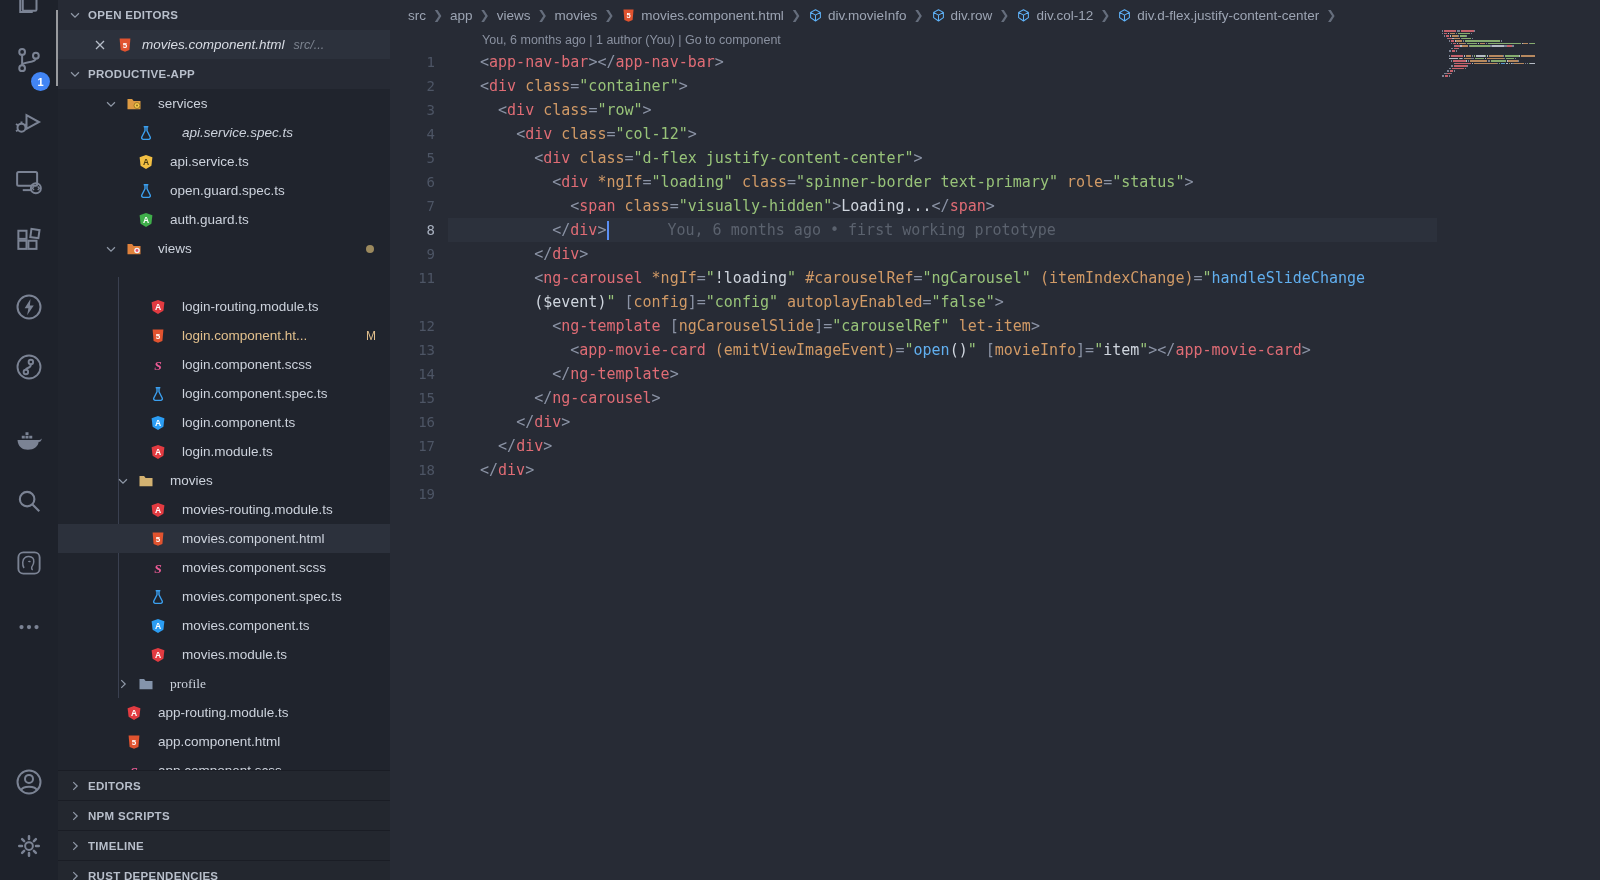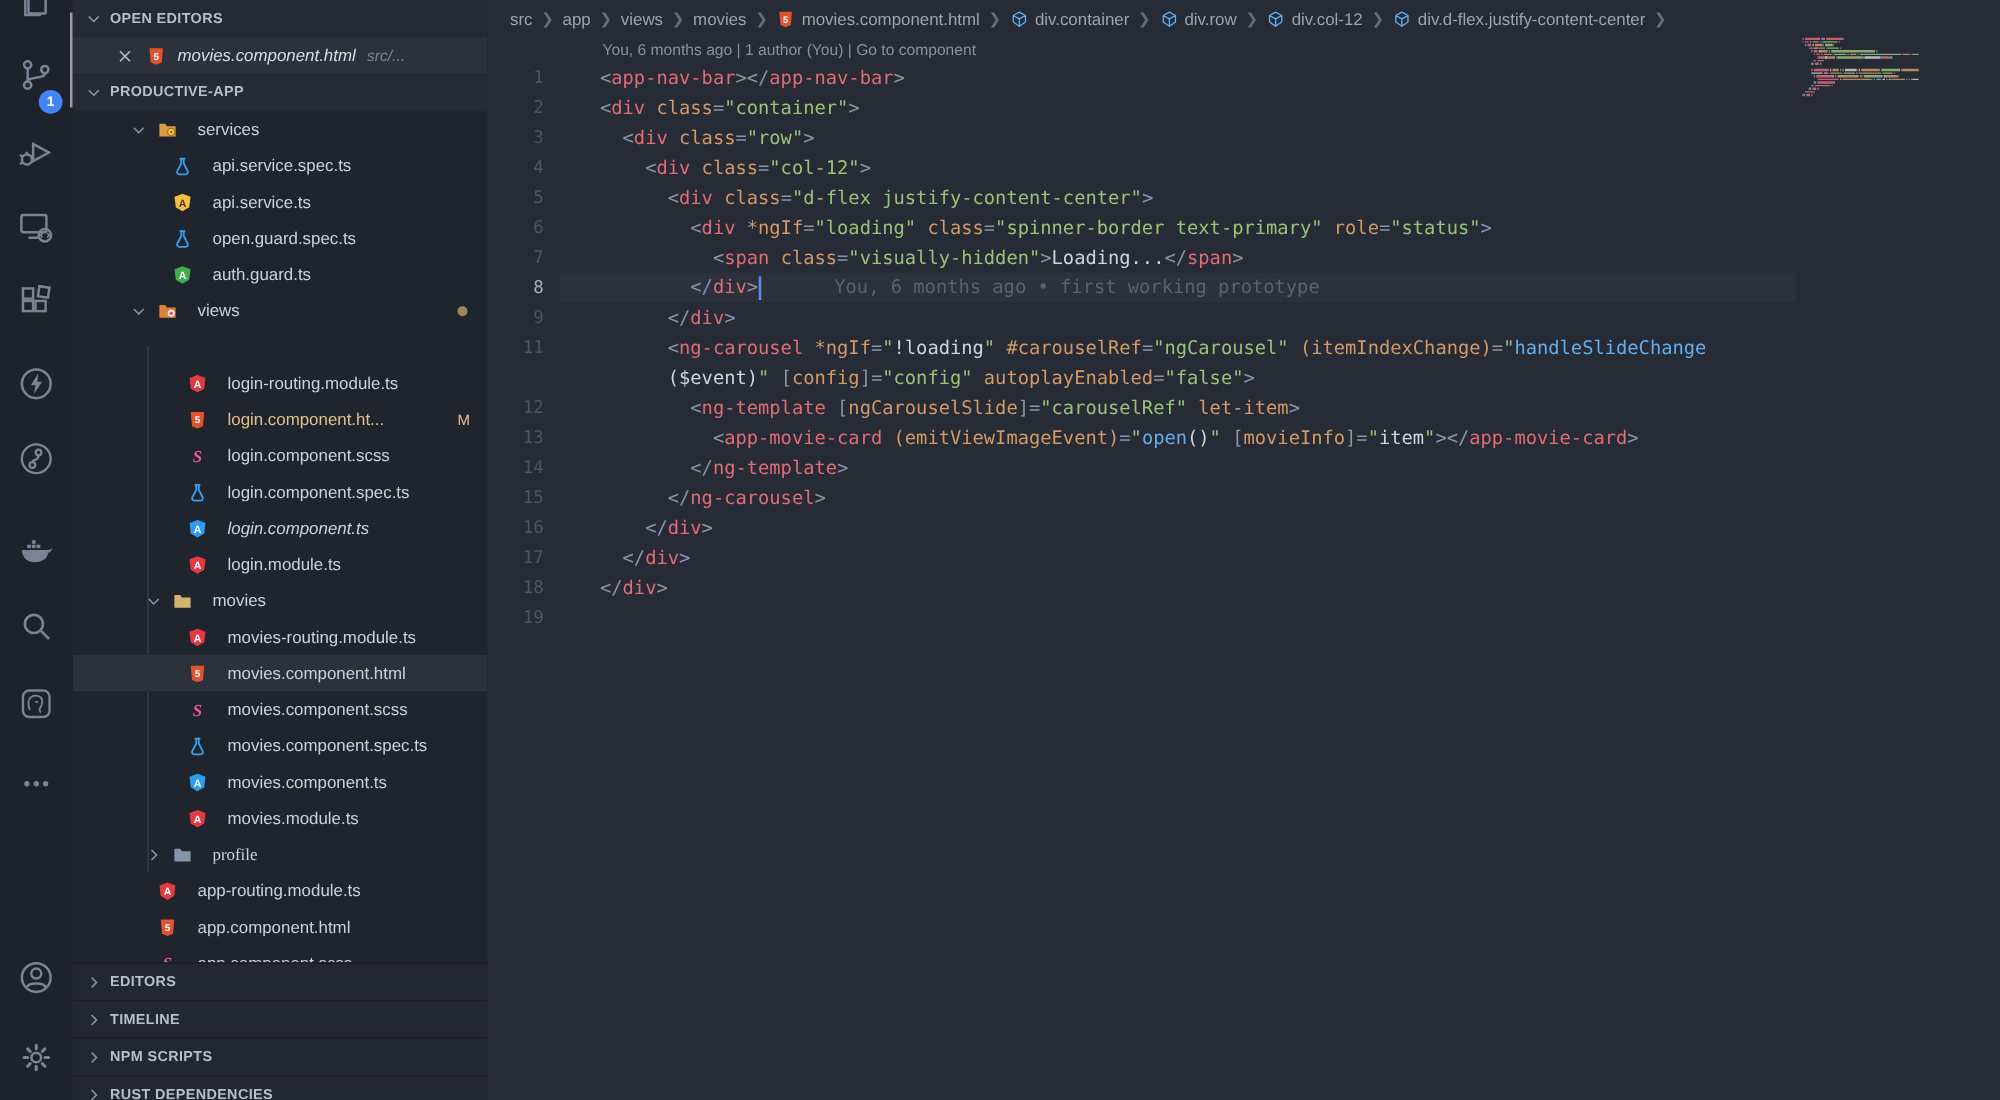--- a/index.html
+++ b/index.html
@@ -213,21 +213,21 @@
             </svg>
           </span>
           <span class="label" style="position:absolute;left:92px;max-width:226px;">services</span>
         </div>
         <div class="tree-row" style="top: 29px;">
           <span class="mini-icon" style="position:absolute;left:80px;">
             <svg viewBox="0 0 16 16">
               <path d="M6.2 1.8h3.6M7 1.8v4L3.8 12a1.7 1.7 0 0 0 1.5 2.4h5.4a1.7 1.7 0 0 0 1.5-2.4L9 5.8v-4" stroke="#3ba0f0" stroke-width="1.4" fill="none" stroke-linecap="round" stroke-linejoin="round"></path>
             </svg>
           </span>
-          <span class="label" style="position:absolute;left:104px;max-width:214px;">api.service.spec.ts</span>
+          <span class="label" style="position:absolute;left:116px;max-width:214px;font-style:italic;">api.service.spec.ts</span>
         </div>
         <div class="tree-row" style="top: 58px;">
           <span class="mini-icon" style="position:absolute;left:80px;">
             <svg viewBox="0 0 16 16">
               <path d="M8 1l6.4 2.3-1 8.5L8 15l-5.4-3.2-1-8.5z" fill="#f2bf43"></path>
               <text x="8" y="11.3" font-size="8.5" font-weight="bold" fill="#4a3b10" text-anchor="middle" font-family="Liberation Sans">A</text>
             </svg>
           </span>
           <span class="label" style="position:absolute;left:104px;max-width:214px;">api.service.ts</span>
         </div>
@@ -297,21 +297,21 @@
           </span>
           <span class="label" style="position:absolute;left:116px;max-width:202px;">login.component.spec.ts</span>
         </div>
         <div class="tree-row" style="top: 319px;">
           <span class="mini-icon" style="position:absolute;left:92px;">
             <svg viewBox="0 0 16 16">
               <path d="M8 1l6.4 2.3-1 8.5L8 15l-5.4-3.2-1-8.5z" fill="#2b9df3"></path>
               <text x="8" y="11.3" font-size="8.5" font-weight="bold" fill="#fff" text-anchor="middle" font-family="Liberation Sans">A</text>
             </svg>
           </span>
-          <span class="label" style="position:absolute;left:116px;max-width:202px;font-style:italic;">login.component.ts</span>
+          <span class="label" style="position:absolute;left:116px;max-width:202px;">login.component.ts</span>
         </div>
         <div class="tree-row" style="top: 348px;">
           <span class="mini-icon" style="position:absolute;left:92px;">
             <svg viewBox="0 0 16 16">
               <path d="M8 1l6.4 2.3-1 8.5L8 15l-5.4-3.2-1-8.5z" fill="#e23b41"></path>
               <text x="8" y="11.3" font-size="8.5" font-weight="bold" fill="#fff" text-anchor="middle" font-family="Liberation Sans">A</text>
             </svg>
           </span>
           <span class="label" style="position:absolute;left:116px;max-width:202px;">login.module.ts</span>
         </div>
@@ -420,27 +420,27 @@
         <div class="bottom-sec">
           <span class="chev" style="transform:rotate(-90deg);"><svg viewBox="0 0 16 16">
               <path d="M3.5 6l4.5 4.5L12.5 6" stroke="currentColor" stroke-width="1.4" fill="none"></path>
             </svg></span>
           <span>EDITORS</span>
         </div>
         <div class="bottom-sec">
           <span class="chev" style="transform:rotate(-90deg);"><svg viewBox="0 0 16 16">
               <path d="M3.5 6l4.5 4.5L12.5 6" stroke="currentColor" stroke-width="1.4" fill="none"></path>
             </svg></span>
-          <span>TIMELINE</span>
+          <span>NPM SCRIPTS</span>
         </div>
         <div class="bottom-sec">
           <span class="chev" style="transform:rotate(-90deg);"><svg viewBox="0 0 16 16">
               <path d="M3.5 6l4.5 4.5L12.5 6" stroke="currentColor" stroke-width="1.4" fill="none"></path>
             </svg></span>
-          <span>NPM SCRIPTS</span>
+          <span>TIMELINE</span>
         </div>
         <div class="bottom-sec">
           <span class="chev" style="transform:rotate(-90deg);"><svg viewBox="0 0 16 16">
               <path d="M3.5 6l4.5 4.5L12.5 6" stroke="currentColor" stroke-width="1.4" fill="none"></path>
             </svg></span>
           <span>RUST DEPENDENCIES</span>
         </div>
       </div>
   </div>
 
@@ -471,21 +471,21 @@
           </span>
           <span>movies.component.html</span>
         </span>
         <span class="bc-sep">❯</span>
         <span class="bc-item">
           <span class="bc-icon">
             <svg viewBox="0 0 16 16">
               <path d="M8 1.8l5.2 2.9v5.6L8 13.9 2.8 10.3V4.7z M2.8 4.7L8 7.6l5.2-2.9 M8 7.6v6.1" stroke="#5fb2f9" stroke-width="1.1" fill="none" stroke-linejoin="round"></path>
             </svg>
           </span>
-          <span>div.container</span>
+          <span>div.movieInfo</span>
         </span>
         <span class="bc-sep">❯</span>
         <span class="bc-item">
           <span class="bc-icon">
             <svg viewBox="0 0 16 16">
               <path d="M8 1.8l5.2 2.9v5.6L8 13.9 2.8 10.3V4.7z M2.8 4.7L8 7.6l5.2-2.9 M8 7.6v6.1" stroke="#5fb2f9" stroke-width="1.1" fill="none" stroke-linejoin="round"></path>
             </svg>
           </span>
           <span>div.row</span>
         </span>

